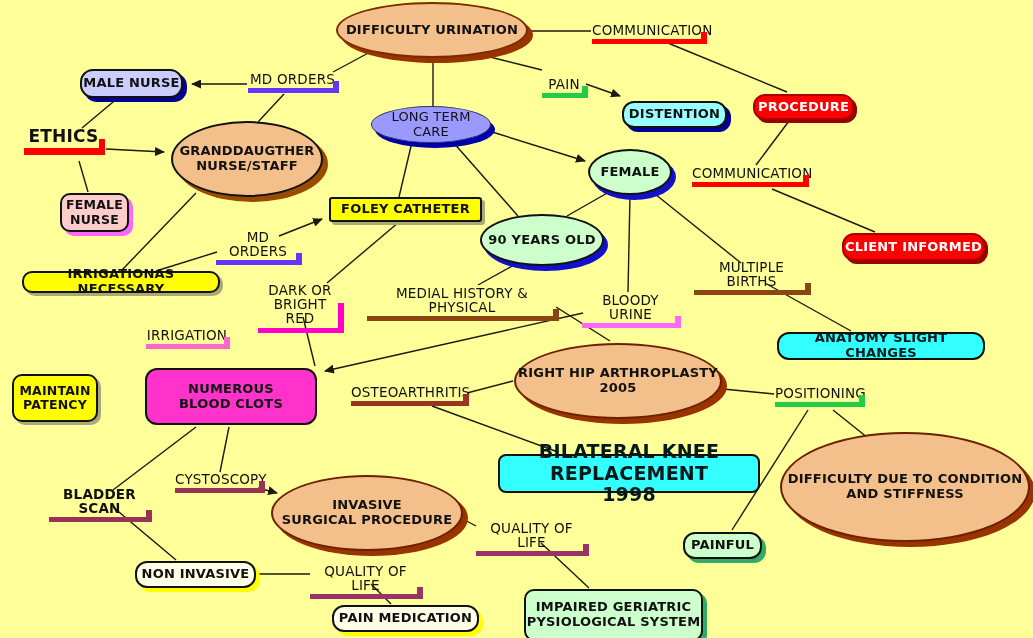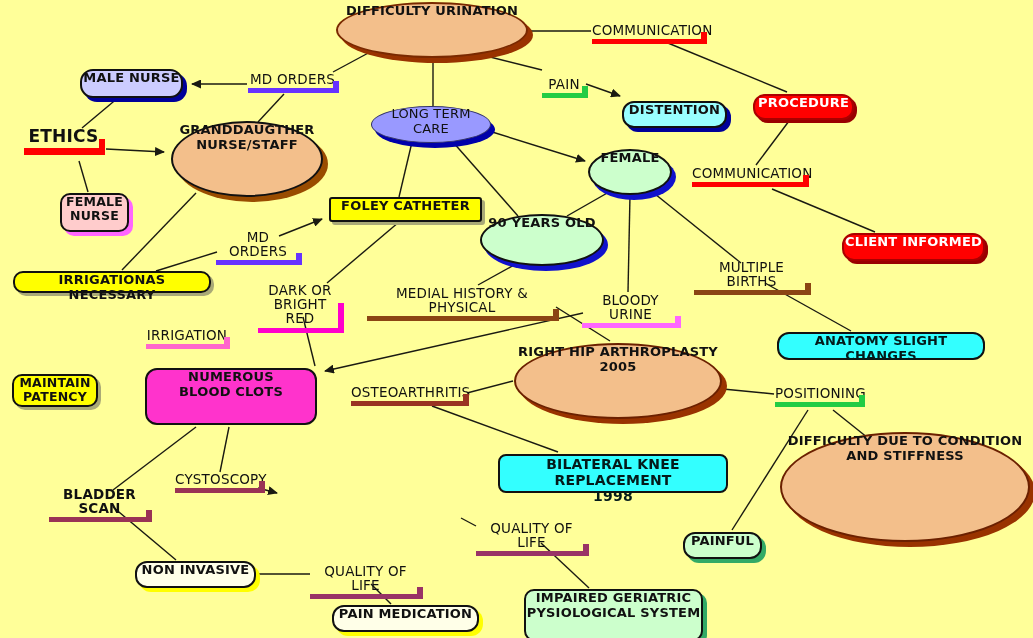--- a/index.html
+++ b/index.html
@@ -3,21 +3,21 @@
 <meta charset="utf-8">
 <style>
   html,body{margin:0;padding:0;}
   #canvas{
     position:relative; width:1033px; height:638px; overflow:hidden;
     font-family:"DejaVu Sans","Liberation Sans",sans-serif;
   }
   #edge-layer{position:absolute;left:0;top:0;z-index:1;}
   .node{
     position:absolute; z-index:3; box-sizing:border-box;
-    display:flex; align-items:flex-start; justify-content:center;
+    display:flex; align-items:center; justify-content:center;
     text-align:center; font-weight:bold; line-height:1.15;
     white-space:pre-line; letter-spacing:.2px;
   }
   .link-label{
     position:absolute; z-index:2; text-align:center;
     font-size:13.5px; color:#111; line-height:1.05; letter-spacing:.2px;
   }
   .link-label .u-bar{position:relative; display:block; margin-top:2px; height:5px;}
   .link-label .u-tick{position:absolute; right:-2px; bottom:0; width:6px;}
 </style>
@@ -79,33 +79,35 @@
     <div class="node" style="left: 171px; top: 121px; width: 152px; height: 76px; background: rgb(243, 191, 139); border: 2px solid rgb(17, 17, 17); color: rgb(17, 17, 17); font-size: 13px; font-weight: bold; border-radius: 50%; box-shadow: rgb(153, 76, 0) 5px 5px 0px;"><span>GRANDDAUGTHER
 NURSE/STAFF</span></div>
     <div class="node" style="left: 60px; top: 193px; width: 69px; height: 39px; background: rgb(255, 204, 204); border: 2px solid rgb(17, 17, 17); color: rgb(17, 17, 17); font-size: 12.5px; font-weight: bold; border-radius: 10px; box-shadow: rgb(255, 102, 255) 4px 4px 0px;"><span>FEMALE
 NURSE</span></div>
     <div class="node" style="left: 622px; top: 101px; width: 105px; height: 27px; background: rgb(153, 255, 255); border: 2px solid rgb(17, 17, 17); color: rgb(17, 17, 17); font-size: 13px; font-weight: bold; border-radius: 12px; box-shadow: rgb(0, 0, 153) 4px 4px 0px;"><span>DISTENTION</span></div>
     <div class="node" style="left: 753px; top: 94px; width: 101px; height: 26px; background: rgb(255, 0, 0); border: 2px solid rgb(170, 0, 0); color: rgb(255, 255, 255); font-size: 13px; font-weight: bold; border-radius: 12px; box-shadow: rgb(153, 0, 0) 3px 3px 0px;"><span>PROCEDURE</span></div>
     <div class="node" style="left: 842px; top: 233px; width: 143px; height: 28px; background: rgb(255, 0, 0); border: 2px solid rgb(170, 0, 0); color: rgb(255, 255, 255); font-size: 13px; font-weight: bold; border-radius: 12px; box-shadow: rgb(153, 0, 0) 3px 3px 0px;"><span>CLIENT INFORMED</span></div>
     <div class="node" style="left: 588px; top: 149px; width: 84px; height: 46px; background: rgb(204, 255, 204); border: 2px solid rgb(17, 17, 17); color: rgb(17, 17, 17); font-size: 13px; font-weight: bold; border-radius: 50%; box-shadow: rgb(17, 17, 204) 4px 5px 0px;"><span>FEMALE</span></div>
     <div class="node" style="left: 480px; top: 214px; width: 124px; height: 52px; background: rgb(204, 255, 204); border: 2px solid rgb(17, 17, 17); color: rgb(17, 17, 17); font-size: 13px; font-weight: bold; border-radius: 50%; box-shadow: rgb(17, 17, 204) 4px 5px 0px;"><span>90 YEARS OLD</span></div>
     <div class="node" style="left: 329px; top: 197px; width: 153px; height: 25px; background: rgb(255, 255, 0); border: 2px solid rgb(17, 17, 17); color: rgb(17, 17, 17); font-size: 13px; font-weight: bold; border-radius: 3px; box-shadow: rgb(170, 170, 119) 3px 3px 0px;"><span>FOLEY CATHETER</span></div>
-    <div class="node" style="left: 13px; top: 271px; width: 198px; height: 22px; background: rgb(255, 255, 0); border: 2px solid rgb(17, 17, 17); color: rgb(17, 17, 17); font-size: 13px; font-weight: bold; border-radius: 10px; box-shadow: rgb(170, 170, 119) 3px 3px 0px;"><span>IRRIGATIONAS NECESSARY</span></div>
-    <div class="node" style="left: 12px; top: 374px; width: 86px; height: 33px; background: rgb(255, 255, 0); border: 2px solid rgb(17, 17, 17); color: rgb(17, 17, 17); font-size: 12.5px; font-weight: bold; border-radius: 10px; box-shadow: rgb(170, 170, 119) 3px 3px 0px;"><span>MAINTAIN
+    <div class="node" style="left: 22px; top: 271px; width: 198px; height: 22px; background: rgb(255, 255, 0); border: 2px solid rgb(17, 17, 17); color: rgb(17, 17, 17); font-size: 13px; font-weight: bold; border-radius: 10px; box-shadow: rgb(170, 170, 119) 3px 3px 0px;"><span>IRRIGATIONAS NECESSARY</span></div>
+    <div class="node" style="left: 12px; top: 374px; width: 86px; height: 48px; background: rgb(255, 255, 0); border: 2px solid rgb(17, 17, 17); color: rgb(17, 17, 17); font-size: 12.5px; font-weight: bold; border-radius: 10px; box-shadow: rgb(170, 170, 119) 3px 3px 0px;"><span>MAINTAIN
 PATENCY</span></div>
     <div class="node" style="left: 145px; top: 368px; width: 172px; height: 57px; background: rgb(255, 51, 204); border: 2px solid rgb(17, 17, 17); color: rgb(17, 17, 17); font-size: 13px; font-weight: bold; border-radius: 12px;"><span>NUMEROUS
 BLOOD CLOTS</span></div>
     <div class="node" style="left: 514px; top: 343px; width: 208px; height: 76px; background: rgb(243, 191, 139); border: 2px solid rgb(107, 32, 0); color: rgb(17, 17, 17); font-size: 13px; font-weight: bold; border-radius: 50%; box-shadow: rgb(153, 51, 0) 5px 5px 0px;"><span>RIGHT HIP ARTHROPLASTY
 2005</span></div>
-    <div class="node" style="left: 498px; top: 454px; width: 230px; height: 39px; background: rgb(51, 255, 255); border: 2px solid rgb(17, 17, 17); color: rgb(4, 26, 26); font-size: 14px; font-weight: bold; border-radius: 8px;"><span>BILATERAL KNEE REPLACEMENT
+    <div class="node" style="left: 498px; top: 454px; width: 262px; height: 39px; background: rgb(51, 255, 255); border: 2px solid rgb(17, 17, 17); color: rgb(4, 26, 26); font-size: 19px; font-weight: bold; border-radius: 8px;"><span>BILATERAL KNEE REPLACEMENT
 1998</span></div>
     <div class="node" style="left: 777px; top: 332px; width: 208px; height: 28px; background: rgb(51, 255, 255); border: 2px solid rgb(17, 17, 17); color: rgb(4, 26, 26); font-size: 13px; font-weight: bold; border-radius: 12px;"><span>ANATOMY SLIGHT CHANGES</span></div>
     <div class="node" style="left: 780px; top: 432px; width: 250px; height: 110px; background: rgb(243, 191, 139); border: 2px solid rgb(107, 32, 0); color: rgb(17, 17, 17); font-size: 13px; font-weight: bold; border-radius: 50%; box-shadow: rgb(153, 51, 0) 5px 5px 0px;"><span>DIFFICULTY DUE TO CONDITION
 AND STIFFNESS</span></div>
     <div class="node" style="left: 683px; top: 532px; width: 79px; height: 27px; background: rgb(204, 255, 204); border: 2px solid rgb(17, 17, 17); color: rgb(17, 17, 17); font-size: 13px; font-weight: bold; border-radius: 12px; box-shadow: rgb(51, 170, 102) 4px 4px 0px;"><span>PAINFUL</span></div>
+    <div class="node" style="left: 271px; top: 475px; width: 192px; height: 76px; background: rgb(243, 191, 139); border: 2px solid rgb(107, 32, 0); color: rgb(17, 17, 17); font-size: 13px; font-weight: bold; border-radius: 50%; box-shadow: rgb(153, 51, 0) 5px 5px 0px;"><span>INVASIVE
+SURGICAL PROCEDURE</span></div>
     <div class="node" style="left: 135px; top: 561px; width: 121px; height: 27px; background: rgb(255, 255, 232); border: 2px solid rgb(17, 17, 17); color: rgb(17, 17, 17); font-size: 13px; font-weight: bold; border-radius: 12px; box-shadow: rgb(255, 255, 0) 4px 4px 0px;"><span>NON INVASIVE</span></div>
     <div class="node" style="left: 332px; top: 605px; width: 147px; height: 27px; background: rgb(255, 255, 232); border: 2px solid rgb(17, 17, 17); color: rgb(17, 17, 17); font-size: 13px; font-weight: bold; border-radius: 12px; box-shadow: rgb(255, 255, 0) 4px 4px 0px;"><span>PAIN MEDICATION</span></div>
     <div class="node" style="left: 524px; top: 589px; width: 179px; height: 52px; background: rgb(204, 255, 204); border: 2px solid rgb(17, 17, 17); color: rgb(17, 17, 17); font-size: 13px; font-weight: bold; border-radius: 10px; box-shadow: rgb(51, 170, 102) 4px 4px 0px;"><span>IMPAIRED GERIATRIC
 PYSIOLOGICAL SYSTEM</span></div>
     <div class="link-label" style="left: 592px; top: 23px; width: 113px; font-size: 13.5px; font-weight: normal;"><span style="white-space: pre-line;">COMMUNICATION</span><span class="u-bar" style="background: rgb(255, 0, 0); height: 5px;">
         <span class="u-tick" style="background: rgb(255, 0, 0); height: 12px;"></span>
       </span></div>
     <div class="link-label" style="left: 542px; top: 61px; width: 44px; font-size: 13.5px; font-weight: normal; margin-top: 16px;"><span style="white-space: pre-line;">PAIN</span><span class="u-bar" style="background: rgb(34, 204, 68); height: 5px;">
         <span class="u-tick" style="background: rgb(34, 204, 68); height: 12px;"></span>
       </span></div>

